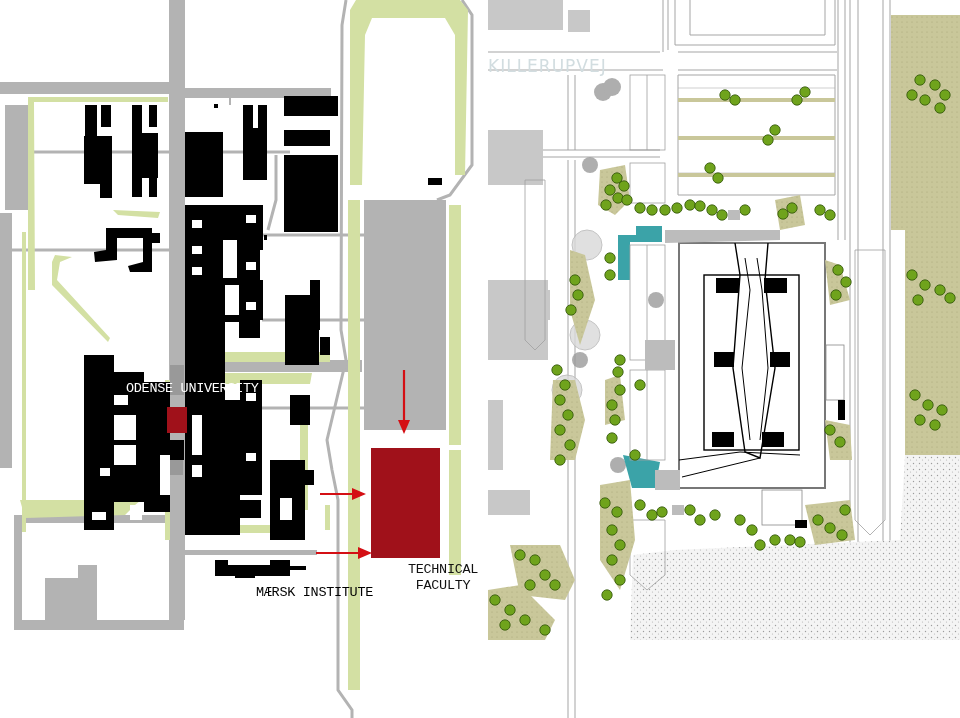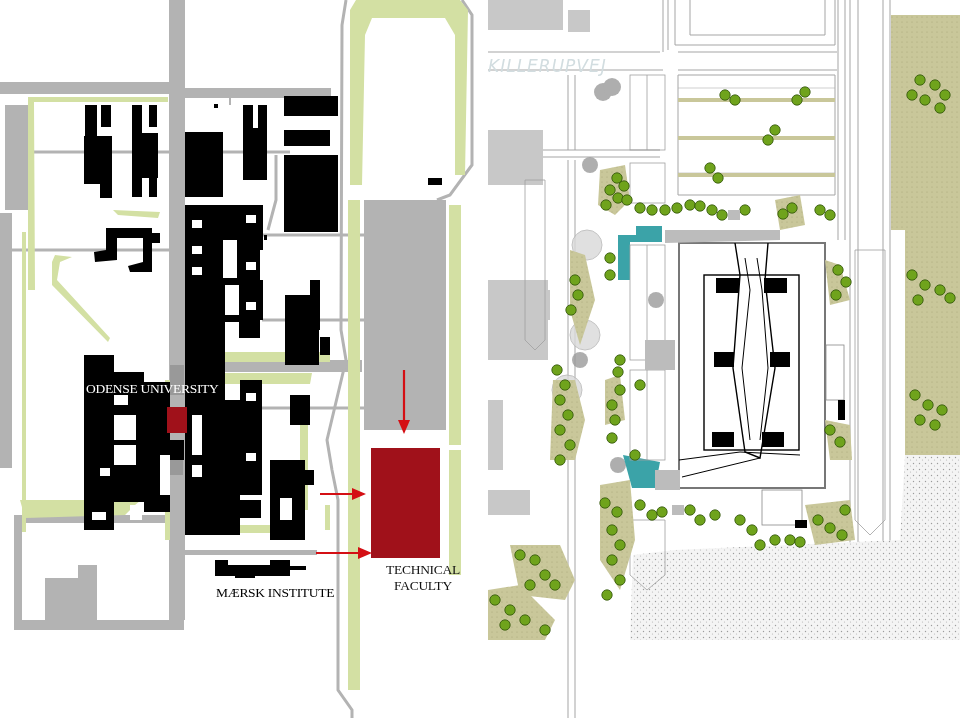--- a/index.html
+++ b/index.html
@@ -1,25 +1,25 @@
 <!DOCTYPE html>
 <html><head>
   <meta charset="utf-8">
   <style>
     html, body { margin: 0; padding: 0; background: #ffffff; }
     body { width: 960px; height: 718px; position: relative; overflow: hidden; font-family: "Liberation Sans", sans-serif; }
     .panel { position: absolute; top: 0; height: 718px; }
     #left-panel { left: 0; width: 480px; }
     #right-panel { left: 480px; width: 480px; }
     svg { display: block; }
-    .lbl { position: absolute; font-family: Liberation Serif, serif; letter-spacing: -0.3px; white-space: nowrap; }
+    .lbl { position: absolute; font-family: Liberation Mono, monospace; letter-spacing: -0.3px; white-space: nowrap; margin-left: 40px; }
     .lbl-odense { left: 86px; top: 381px; font-size: 13.5px; color: #ffffff; }
     .lbl-maersk { left: 216px; top: 585px; font-size: 13.5px; color: #000000; }
-    .lbl-tech { left: 382px; top: 562px; font-size: 13.5px; color: #111111; text-align: center; line-height: 16px; width: 82px; }
-    .lbl-street { position: absolute; left: 488px; top: 56px; font-size: 17px; color: #d2dde0; letter-spacing: 1px; font-family: "DejaVu Sans", sans-serif; font-style: italic; }
+    .lbl-tech { left: 362px; top: 562px; font-size: 13.5px; color: #111111; text-align: center; line-height: 16px; width: 82px; }
+    .lbl-street { position: absolute; left: 488px; top: 56px; font-size: 17px; color: #d2dde0; letter-spacing: 1px; font-family: "DejaVu Sans", sans-serif; }
   </style>
 </head>
 <body>
 
 <div id="left-panel" class="panel">
   <svg width="480" height="718" viewBox="0 0 480 718">
 
     <g fill="#b3b3b3">
       <rect x="169" y="0" width="16" height="620"></rect>
       <rect x="0" y="82" width="170" height="12"></rect>

